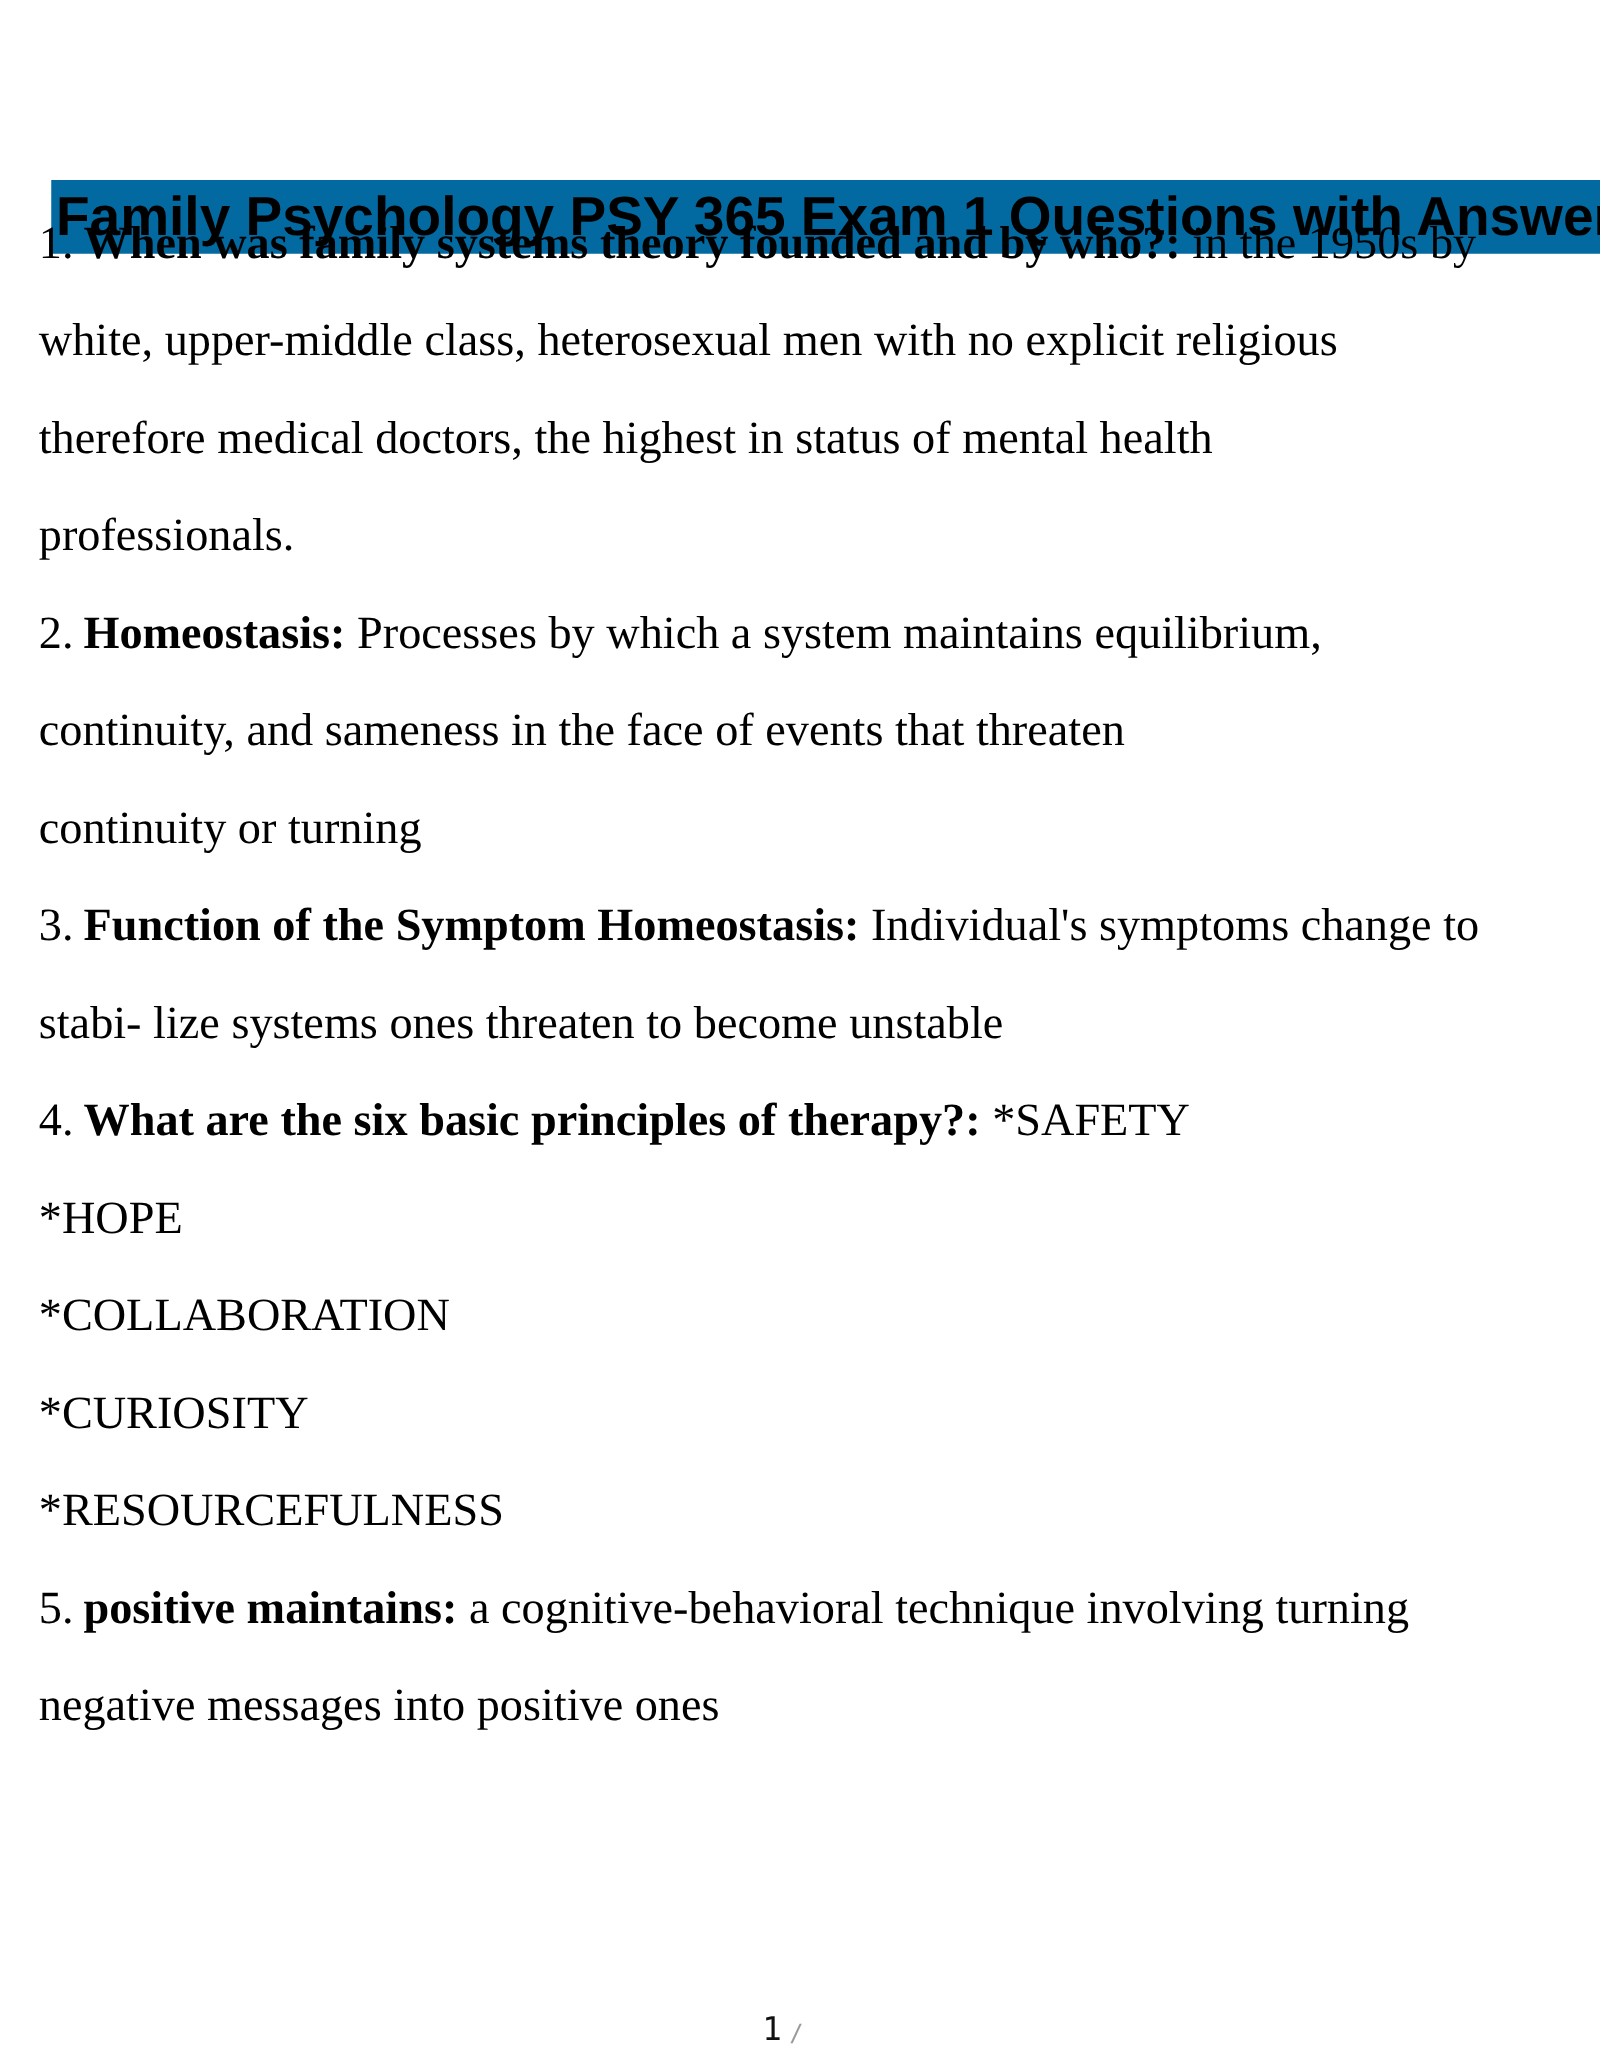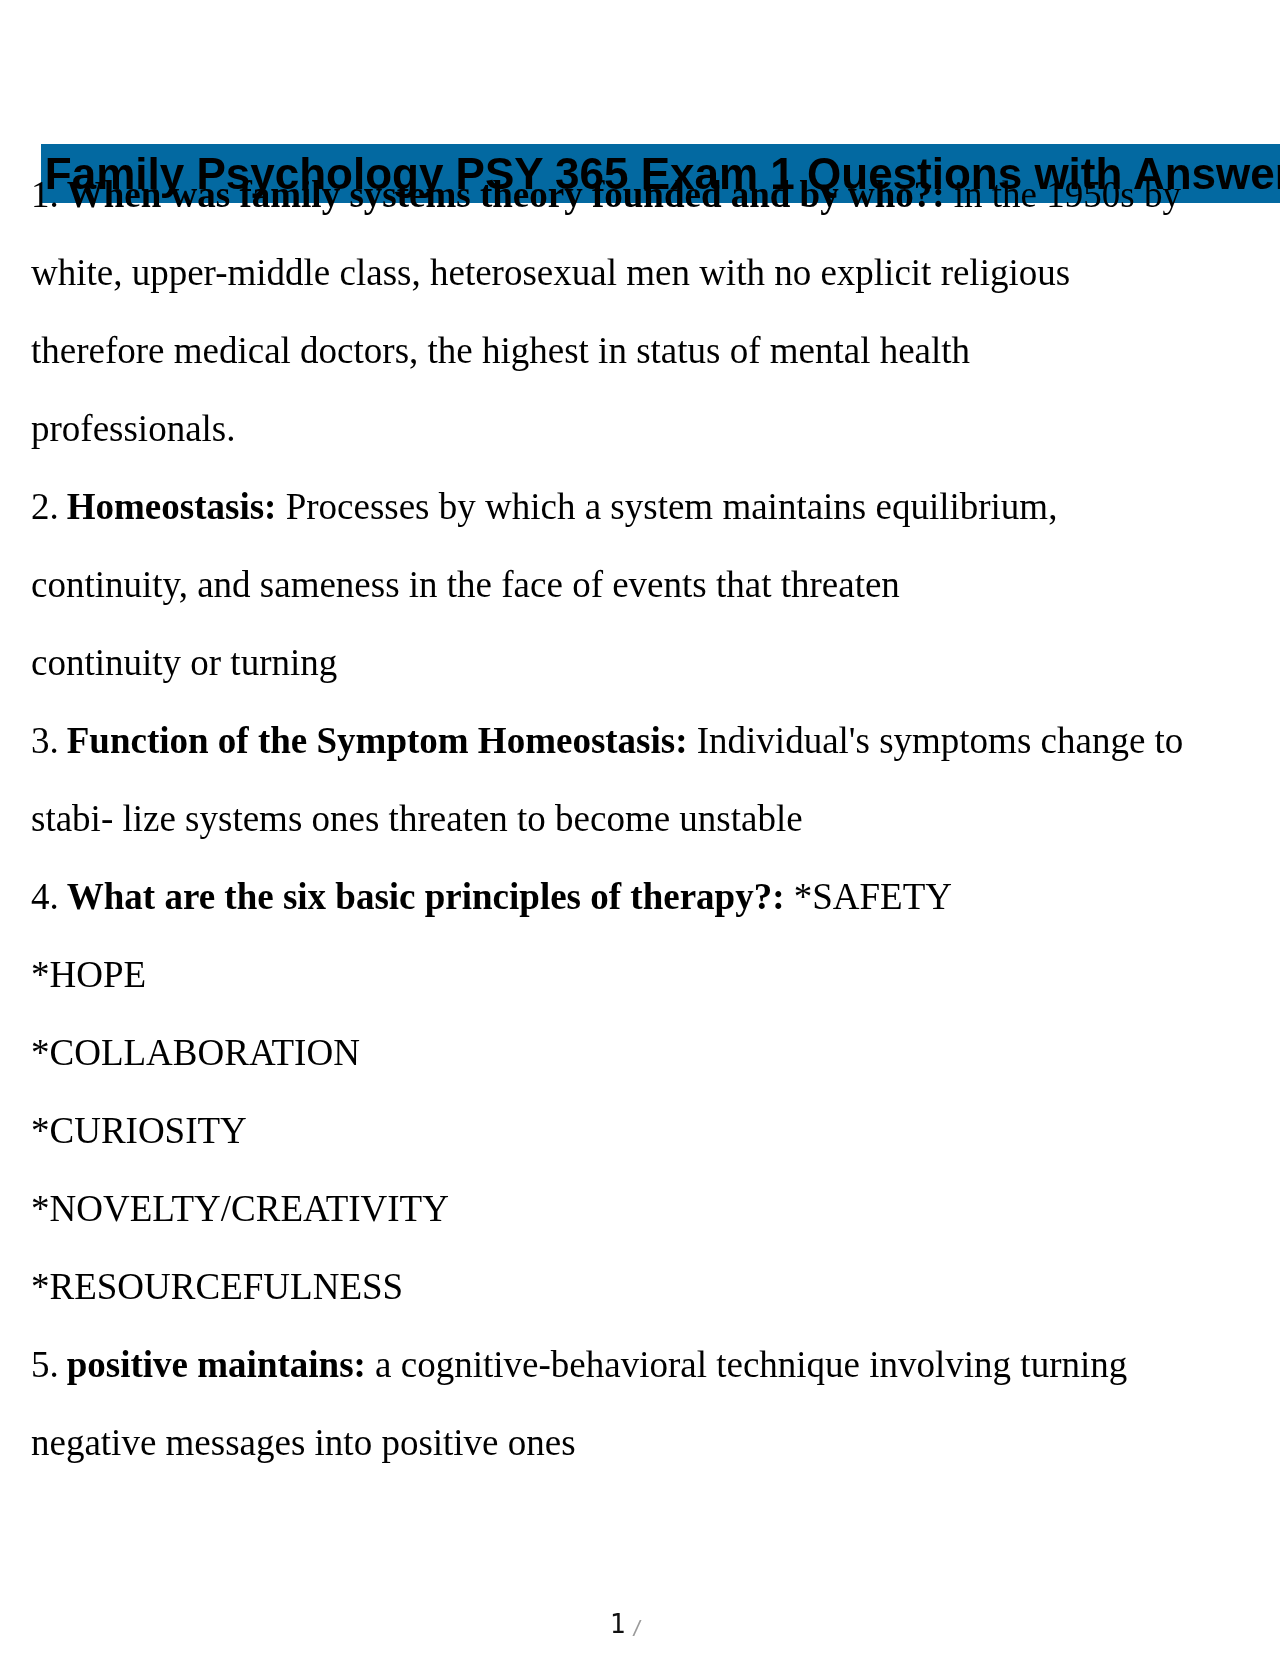--- a/index.html
+++ b/index.html
@@ -93,21 +93,20 @@
     <div class="line"><span class="num"></span><span class="bold"></span><span class="text">professionals.</span></div>
     <div class="line"><span class="num">2.</span><span class="bold">Homeostasis:</span><span class="text"> Processes by which a system maintains equilibrium,</span></div>
     <div class="line"><span class="num"></span><span class="bold"></span><span class="text">continuity, and sameness in the face of events that threaten</span></div>
     <div class="line"><span class="num"></span><span class="bold"></span><span class="text">continuity or turning</span></div>
     <div class="line"><span class="num">3.</span><span class="bold">Function of the Symptom Homeostasis:</span><span class="text"> Individual's symptoms change to</span></div>
     <div class="line"><span class="num"></span><span class="bold"></span><span class="text">stabi- lize systems ones threaten to become unstable</span></div>
     <div class="line"><span class="num">4.</span><span class="bold">What are the six basic principles of therapy?:</span><span class="text"> *SAFETY</span></div>
     <div class="line"><span class="num"></span><span class="bold"></span><span class="text">*HOPE</span></div>
     <div class="line"><span class="num"></span><span class="bold"></span><span class="text">*COLLABORATION</span></div>
     <div class="line"><span class="num"></span><span class="bold"></span><span class="text">*CURIOSITY</span></div>
-    <div class="line"><span class="num"></span><span class="bold"></span><span class="text">*NOVELTY/CREATIVITY</span></div>
     <div class="line"><span class="num"></span><span class="bold"></span><span class="text">*RESOURCEFULNESS</span></div>
     <div class="line"><span class="num">5.</span><span class="bold">positive maintains:</span><span class="text"> a cognitive-behavioral technique involving turning</span></div>
     <div class="line"><span class="num"></span><span class="bold"></span><span class="text">negative messages into positive ones</span></div>
   </div>
 
   <div class="footer">
     <span class="pnum">1</span><span class="psep">/</span>
   </div>
 
 </div>

